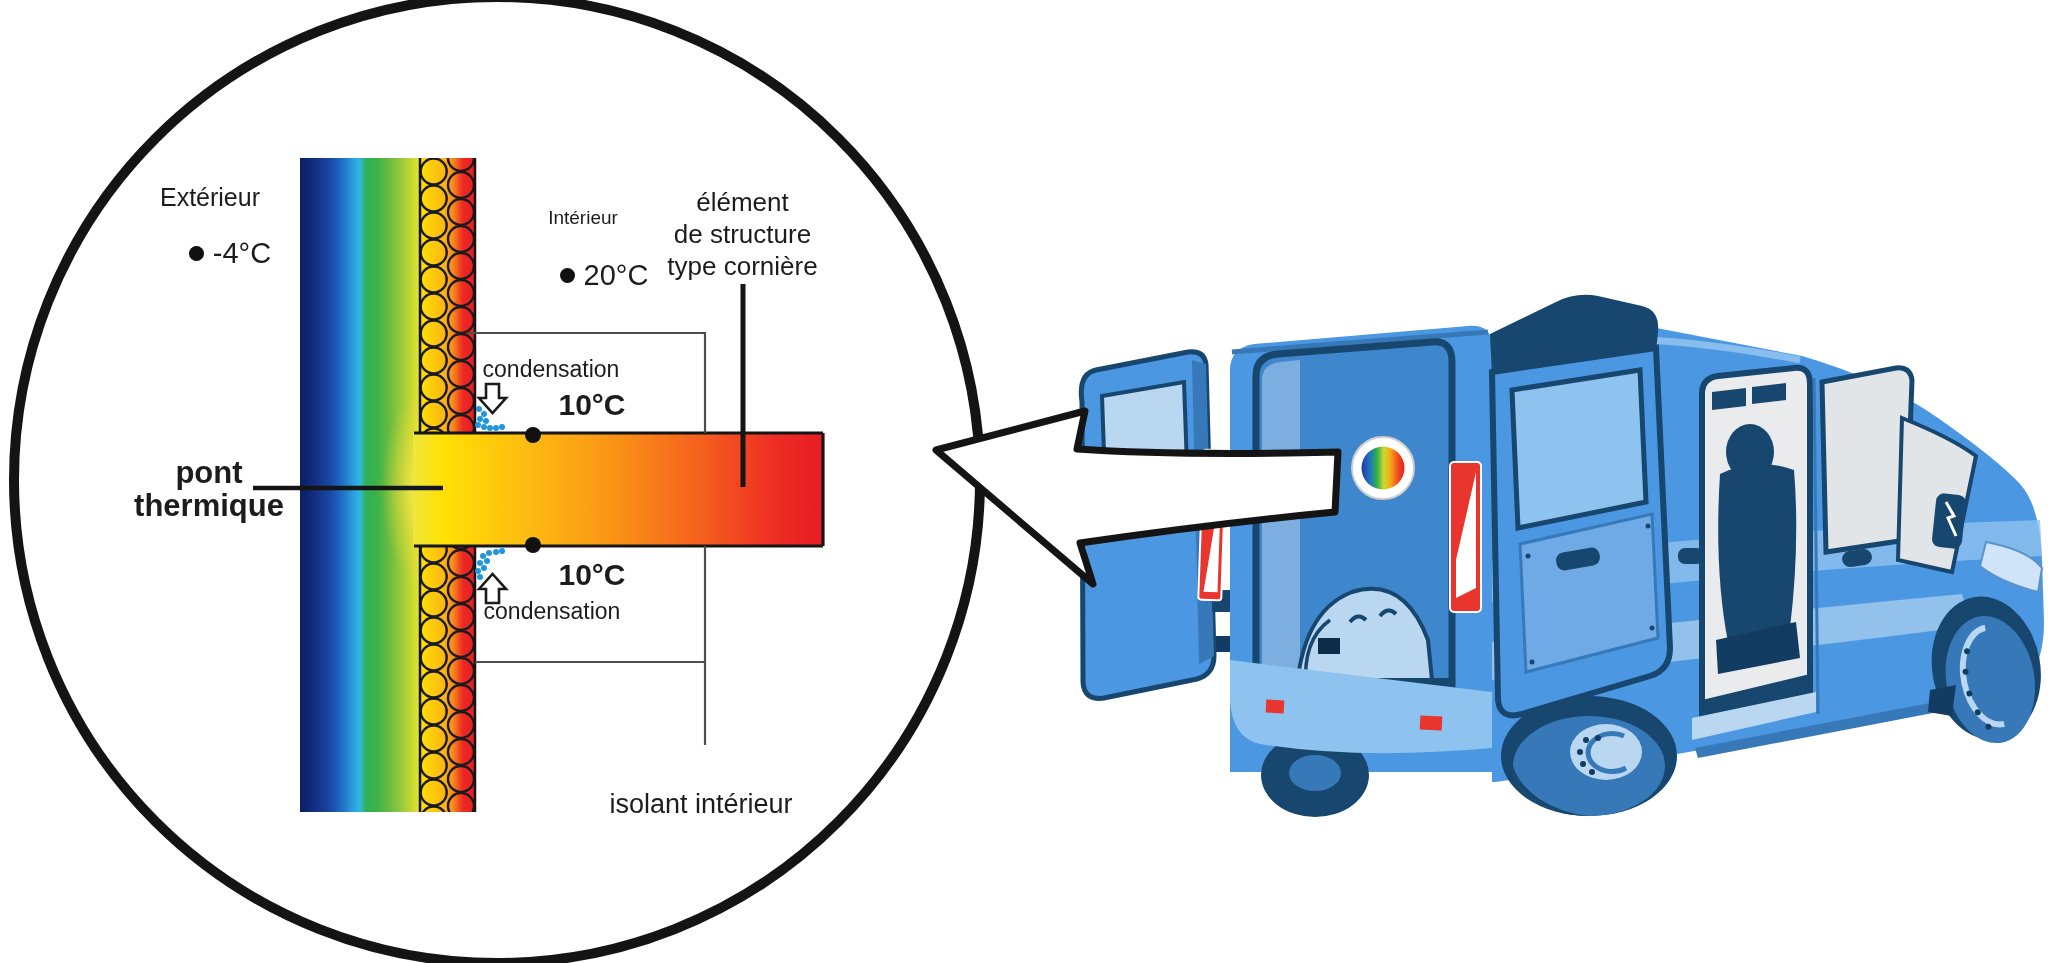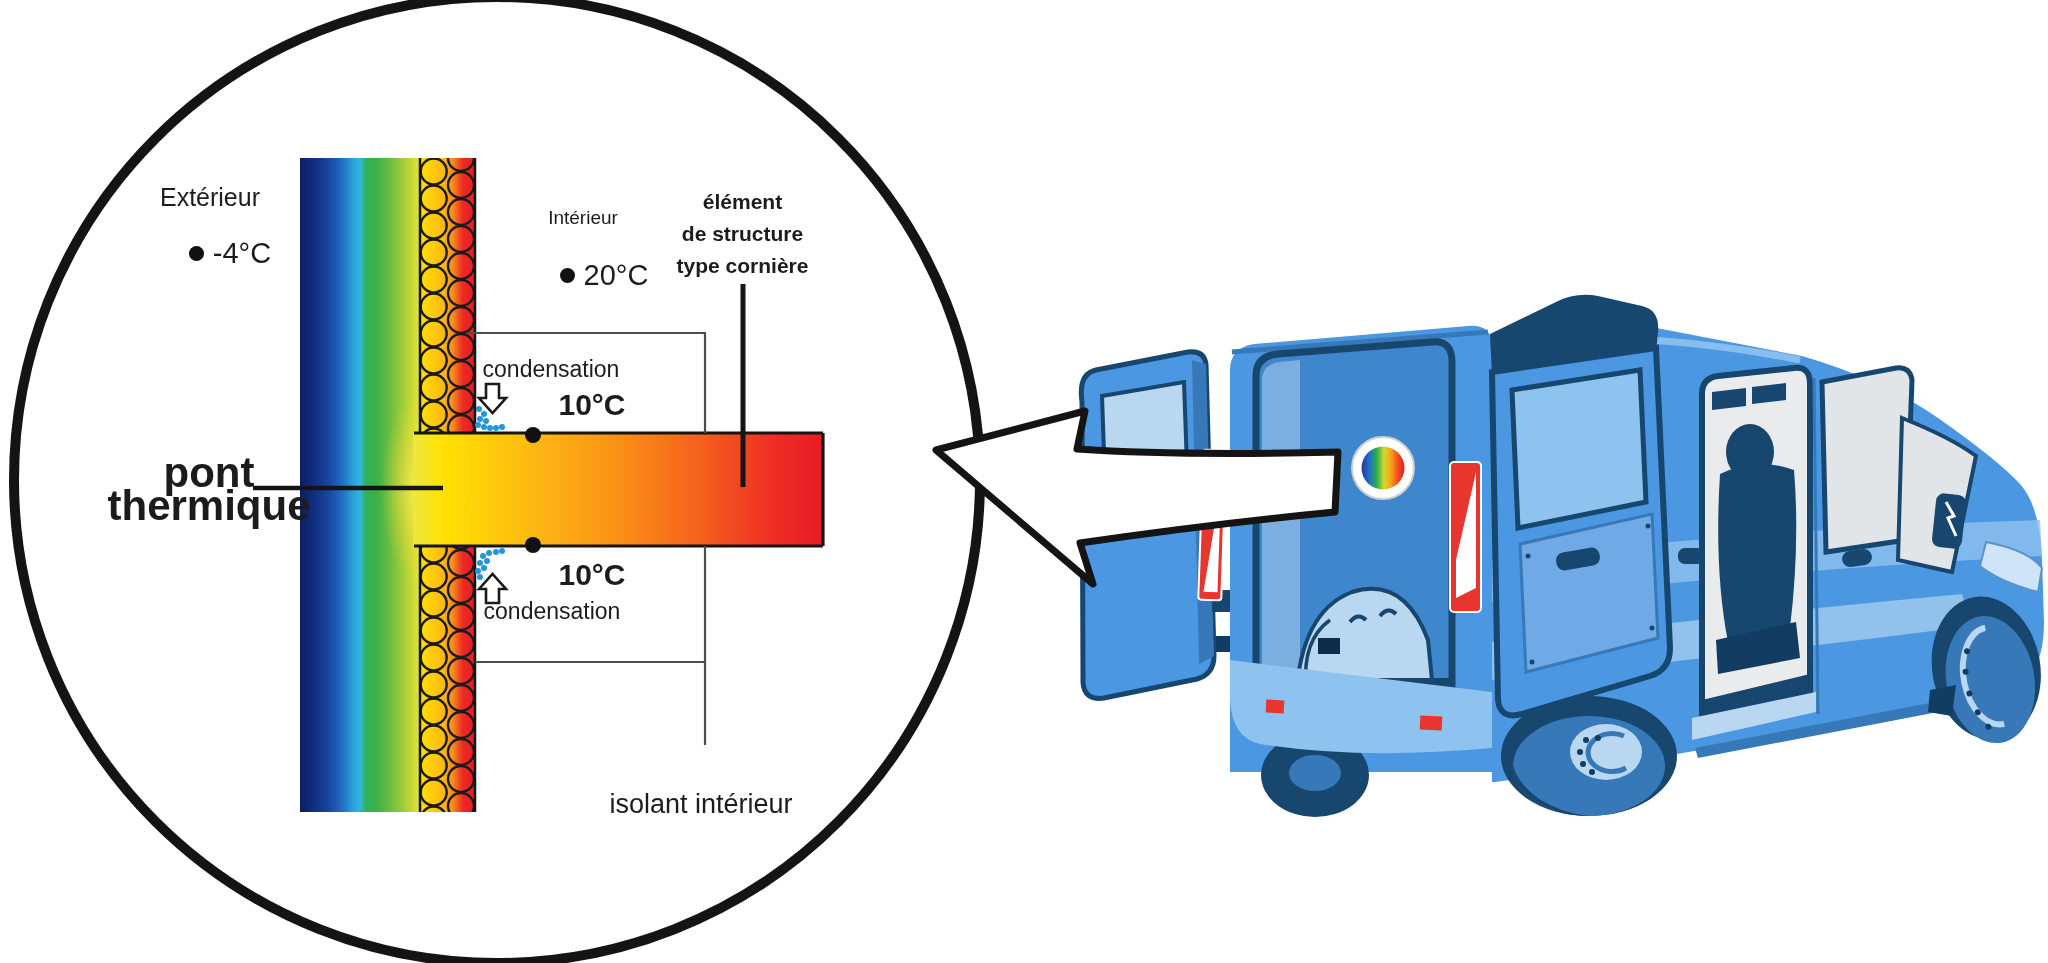--- a/index.html
+++ b/index.html
@@ -6,24 +6,24 @@
   .stage{position:relative;width:2048px;height:963px;background:#fff;overflow:hidden;
          font-family:"Liberation Sans", sans-serif;color:var(--text,#1c1c1c);}
   .art{position:absolute;left:0;top:0;}
   .lbl{position:absolute;text-align:center;color:var(--text,#1c1c1c);white-space:nowrap;}
   .lbl-exterior{left:110px;top:183px;width:200px;font-size:25px;}
   .temp-row{position:absolute;display:flex;align-items:center;justify-content:center;gap:9px;font-size:29px;}
   .row-ext{left:140px;top:237px;width:180px;}
   .row-int{left:504px;top:259px;width:200px;}
   .bullet{width:15px;height:15px;border-radius:50%;background:#111;flex:0 0 auto;}
   .lbl-interior{left:483px;top:207px;width:200px;font-size:19px;}
-  .lbl-element{left:632px;top:186px;width:221px;font-size:21px;line-height:32px;font-weight:bold;}
+  .lbl-element{left:632px;top:186px;width:221px;font-size:26px;line-height:32px;}
   .lbl-cond-top{left:451px;top:356px;width:200px;font-size:23px;}
   .lbl-temp-top{left:512px;top:388px;width:160px;font-size:30px;font-weight:700;}
-  .lbl-pont{left:89px;top:456px;width:240px;font-size:42px;font-weight:700;line-height:33px;}
+  .lbl-pont{left:89px;top:456px;width:240px;font-size:31px;font-weight:700;line-height:33px;}
   .lbl-temp-bottom{left:512px;top:558px;width:160px;font-size:30px;font-weight:700;}
   .lbl-cond-bottom{left:452px;top:598px;width:200px;font-size:23px;}
   .lbl-isolant{left:576px;top:758px;width:250px;font-size:27px;margin-top:31px;}
 </style>
 </head>
 <body>
 
 <div class="stage">
 
 <svg class="art" width="2048" height="963" viewBox="0 0 2048 963">

